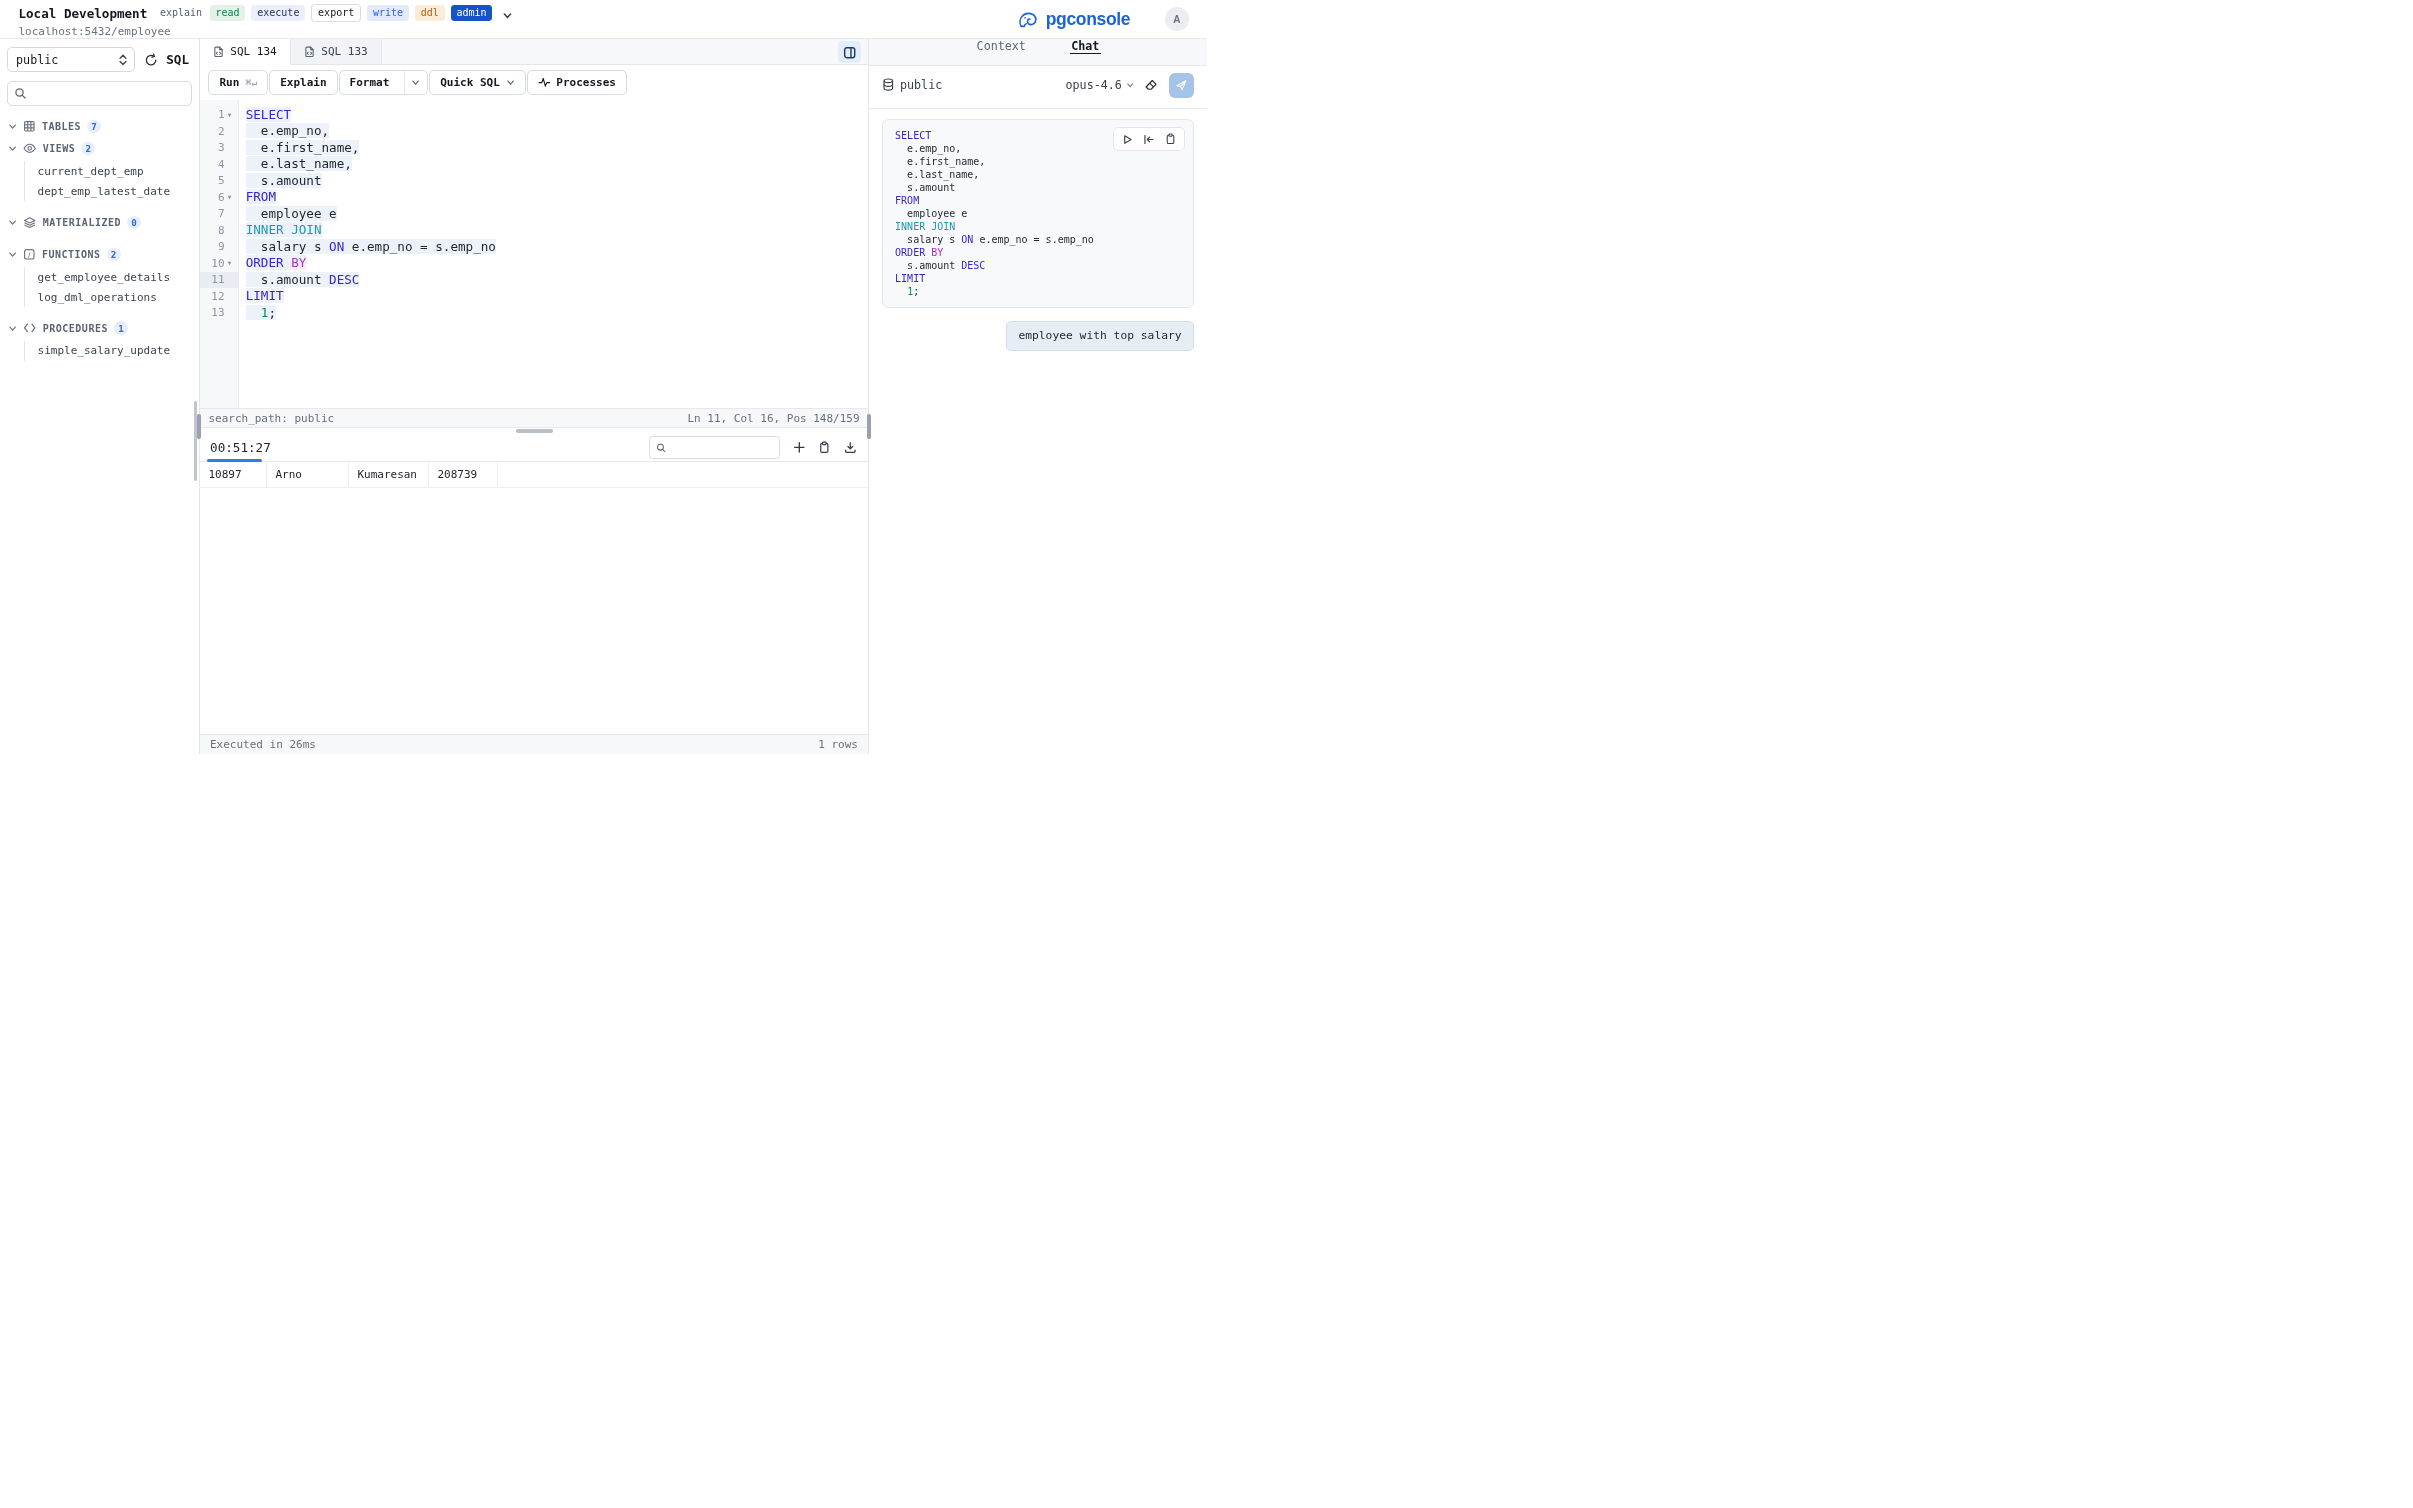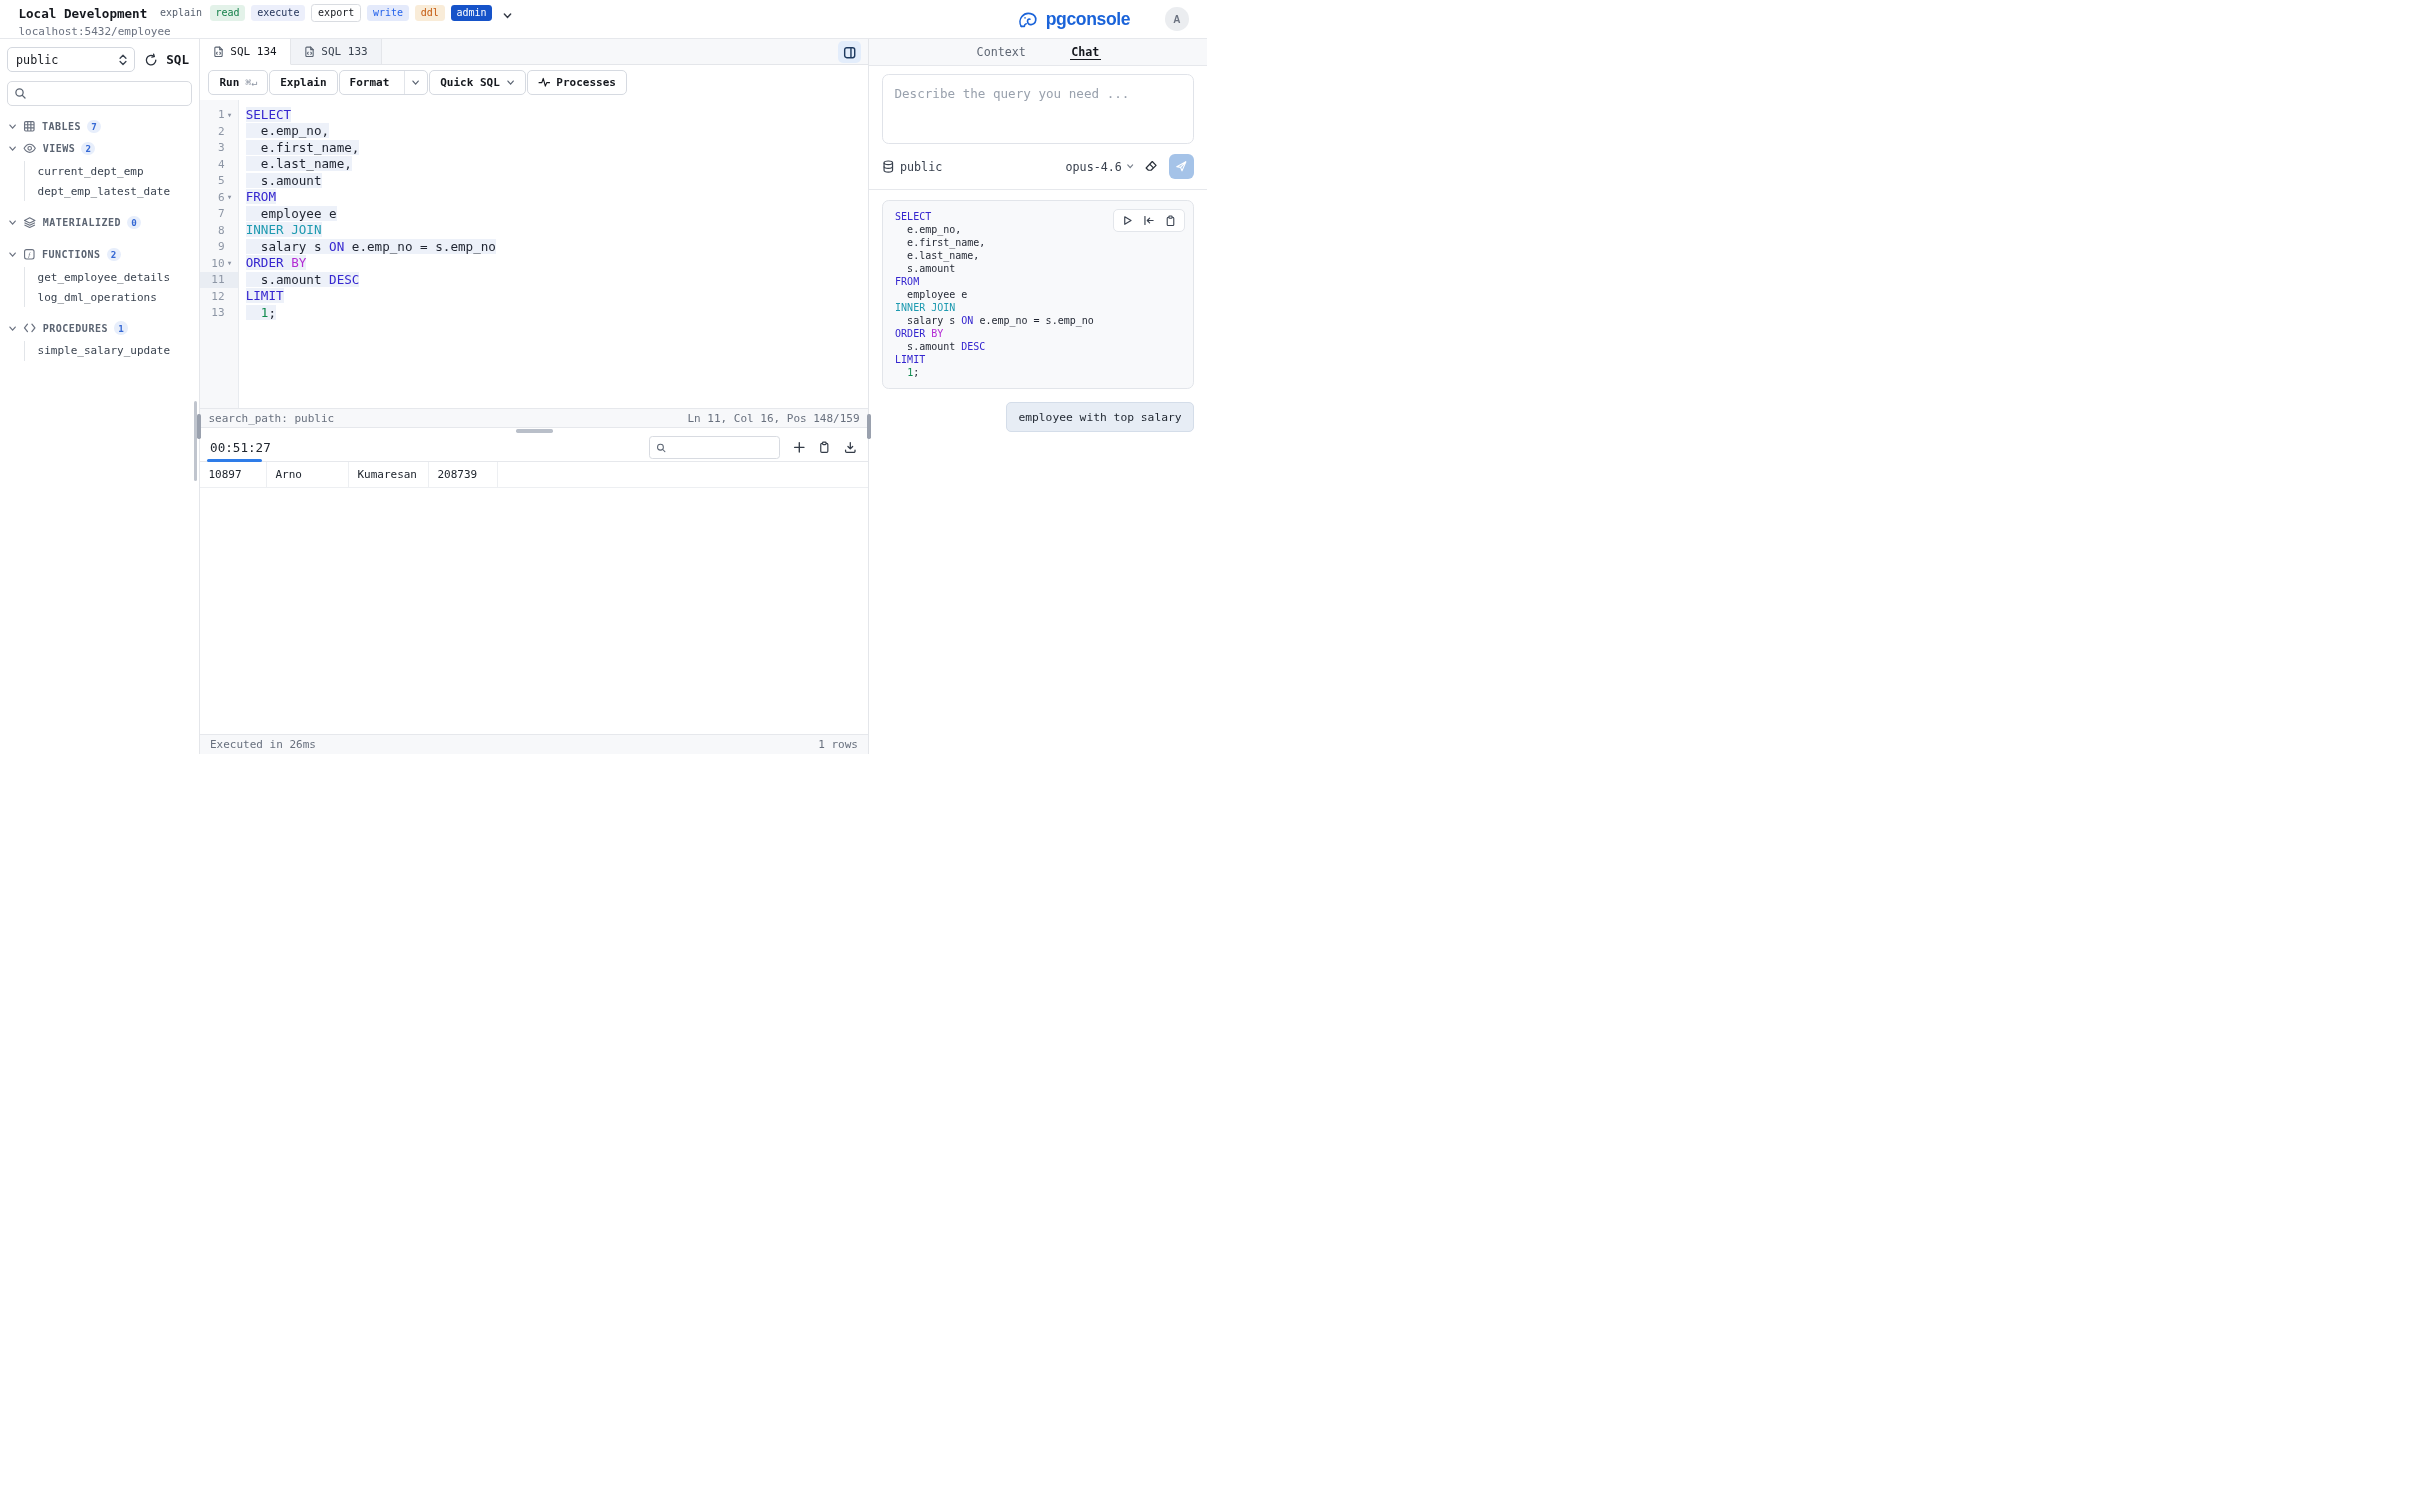--- a/index.html
+++ b/index.html
@@ -126,21 +126,21 @@
   .td { font-size:11px; color:#20262f; display:flex; align-items:center; padding-left:8.4px;
     border-right:0.8px solid #edeff2; flex-shrink:0; }
   .rfooter { height:20px; background:#f7f8fa; border-top:0.8px solid #e6e8ec; display:flex;
     align-items:center; justify-content:space-between; padding:0 10px; font-size:11px;
     color:#68707e; }
 
   
   .right { width:339px; border-left:0.8px solid #e4e6ea; display:flex; flex-direction:column;
     position:relative; flex-shrink:0; }
   .as-head { height:27px; background:#f7f8fa; border-bottom:0.8px solid #e6e8ec; display:flex;
-    align-items:center; justify-content:center; gap:42px; }
+    align-items:flex-start; justify-content:center; gap:42px; }
   .as-tab { display:flex; align-items:center; font-size:11.7px; color:#5f6774; cursor:pointer;
     padding:0 1.7px; }
   .as-tab.active { color:#14171d; font-weight:bold; border-bottom:1.7px solid #16191f; }
   .composer { margin:8.4px 13.4px 0 13.4px; }
   .composer textarea { width:100%; height:70px; border:0.8px solid #e0e3e9; border-radius:6.7px;
     resize:none; outline:none; padding:9.2px 11px; font:12.6px/1.5 "DejaVu Sans Mono",monospace;
     color:#1f2430; background:#fff; }
   .composer textarea::placeholder { color:#99a1ad; }
   .comp-meta { margin:6.7px 13.4px 0 13.4px; display:flex; align-items:center;
     justify-content:space-between; height:25px; }
@@ -512,23 +512,20 @@
     </div>
   </div>
 
   <div class="right">
     <div class="resize-pill rp-right"></div>
     <div class="as-head">
       <span class="as-tab">Context</span>
       <span class="as-tab active">Chat</span>
     </div>
 
-    <div class="composer">
-      <textarea placeholder="Describe the query you need ..." style=""></textarea>
-    </div>
     <div class="comp-meta">
       <span class="cm-left">
         <svg width="12.6" height="13.4" viewBox="0 0 16 17" fill="none" stroke="#39414e" stroke-width="1.5">
             <ellipse cx="8" cy="3.6" rx="5.4" ry="2.3"></ellipse>
             <path d="M2.6 3.6 V13 c0 1.3 2.4 2.3 5.4 2.3 s5.4 -1 5.4 -2.3 V3.6"></path>
             <path d="M2.6 8.3 c0 1.3 2.4 2.3 5.4 2.3 s5.4 -1 5.4 -2.3"></path>
           </svg>
         <span>public</span>
       </span>
       <span class="cm-right">

